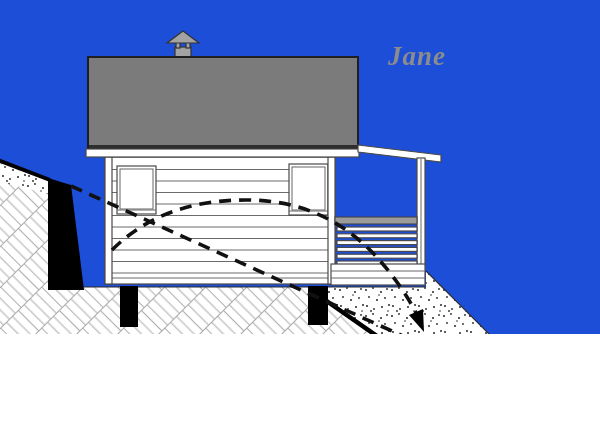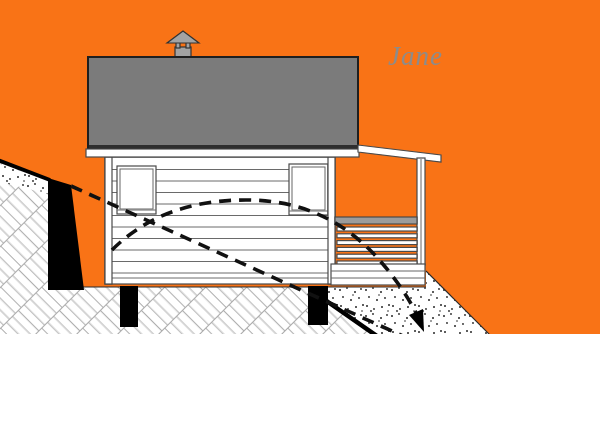--- a/index.html
+++ b/index.html
@@ -1,17 +1,17 @@
 <!DOCTYPE html>
 <html style="--c-roof: #7b7b7b; --c-roof_edge: #2e2e2e; --c-chimney: #a3a3a3; --c-rail: #9c9c9c; --c-label: #8c8c8c; --c-trajectory: #111111; --c-outline: #4a4a4a; --c-hatch: #a9a9a9; --c-stipple: #262626; --c-solid: #000000;"><head>
 <meta charset="utf-8">
 <style>
   html,body{margin:0;padding:0;background:#fff;}
-  #stage{position:relative;width:600px;height:334px;background:#f97316;overflow:hidden;
-         font-family:"Liberation Serif", serif;}
+  #stage{position:relative;width:600px;height:334px;background:#1d4ed8;overflow:hidden;
+         font-family:"Liberation Serif", serif;font-weight:bold;}
   svg{display:block;}
   .outline{stroke:var(--c-outline);fill:#fff;stroke-width:1.2;}
   .thinline{stroke:#2a2a2a;stroke-width:1.1;fill:none;}
   .thick{stroke:var(--c-solid);stroke-width:4.5;fill:none;stroke-linejoin:miter;stroke-linecap:square;}
   .slopeline{stroke:var(--c-solid);stroke-width:4;fill:none;stroke-linecap:butt;}
   .dash{stroke:var(--c-trajectory);stroke-width:3.6;fill:none;stroke-dasharray:12 8;stroke-linecap:butt;}
   .siding{stroke:#6a6a6a;stroke-width:1;fill:none;}
   .detail{stroke:#666;stroke-width:1;fill:none;}
   .roof{fill:var(--c-roof);stroke:#1f1f1f;stroke-width:2;}
   .roofedge{stroke:var(--c-roof_edge);stroke-width:3;}

